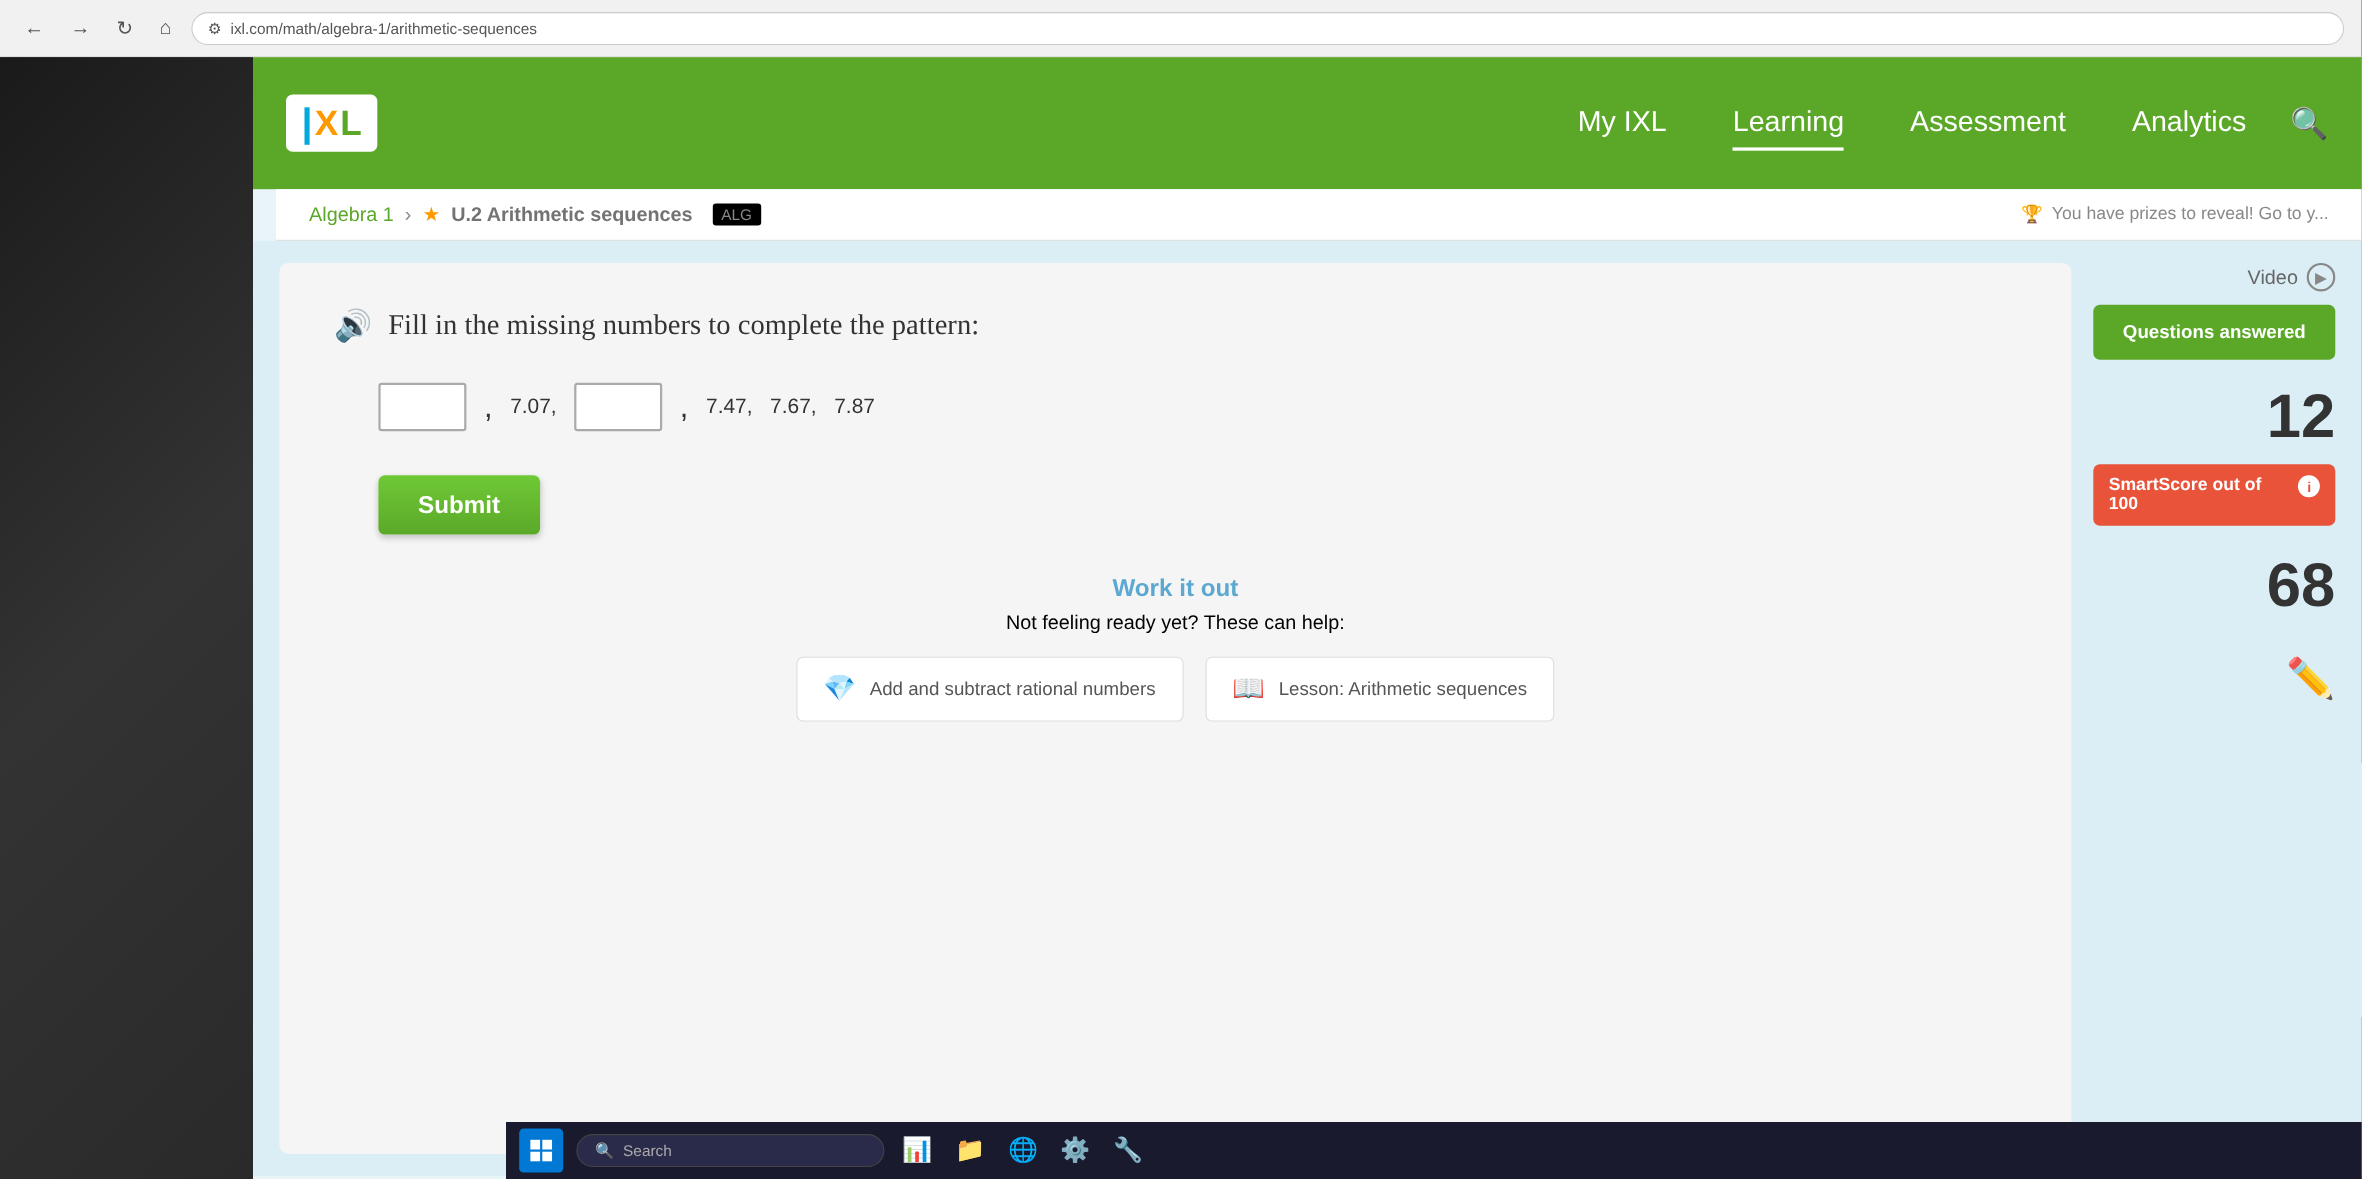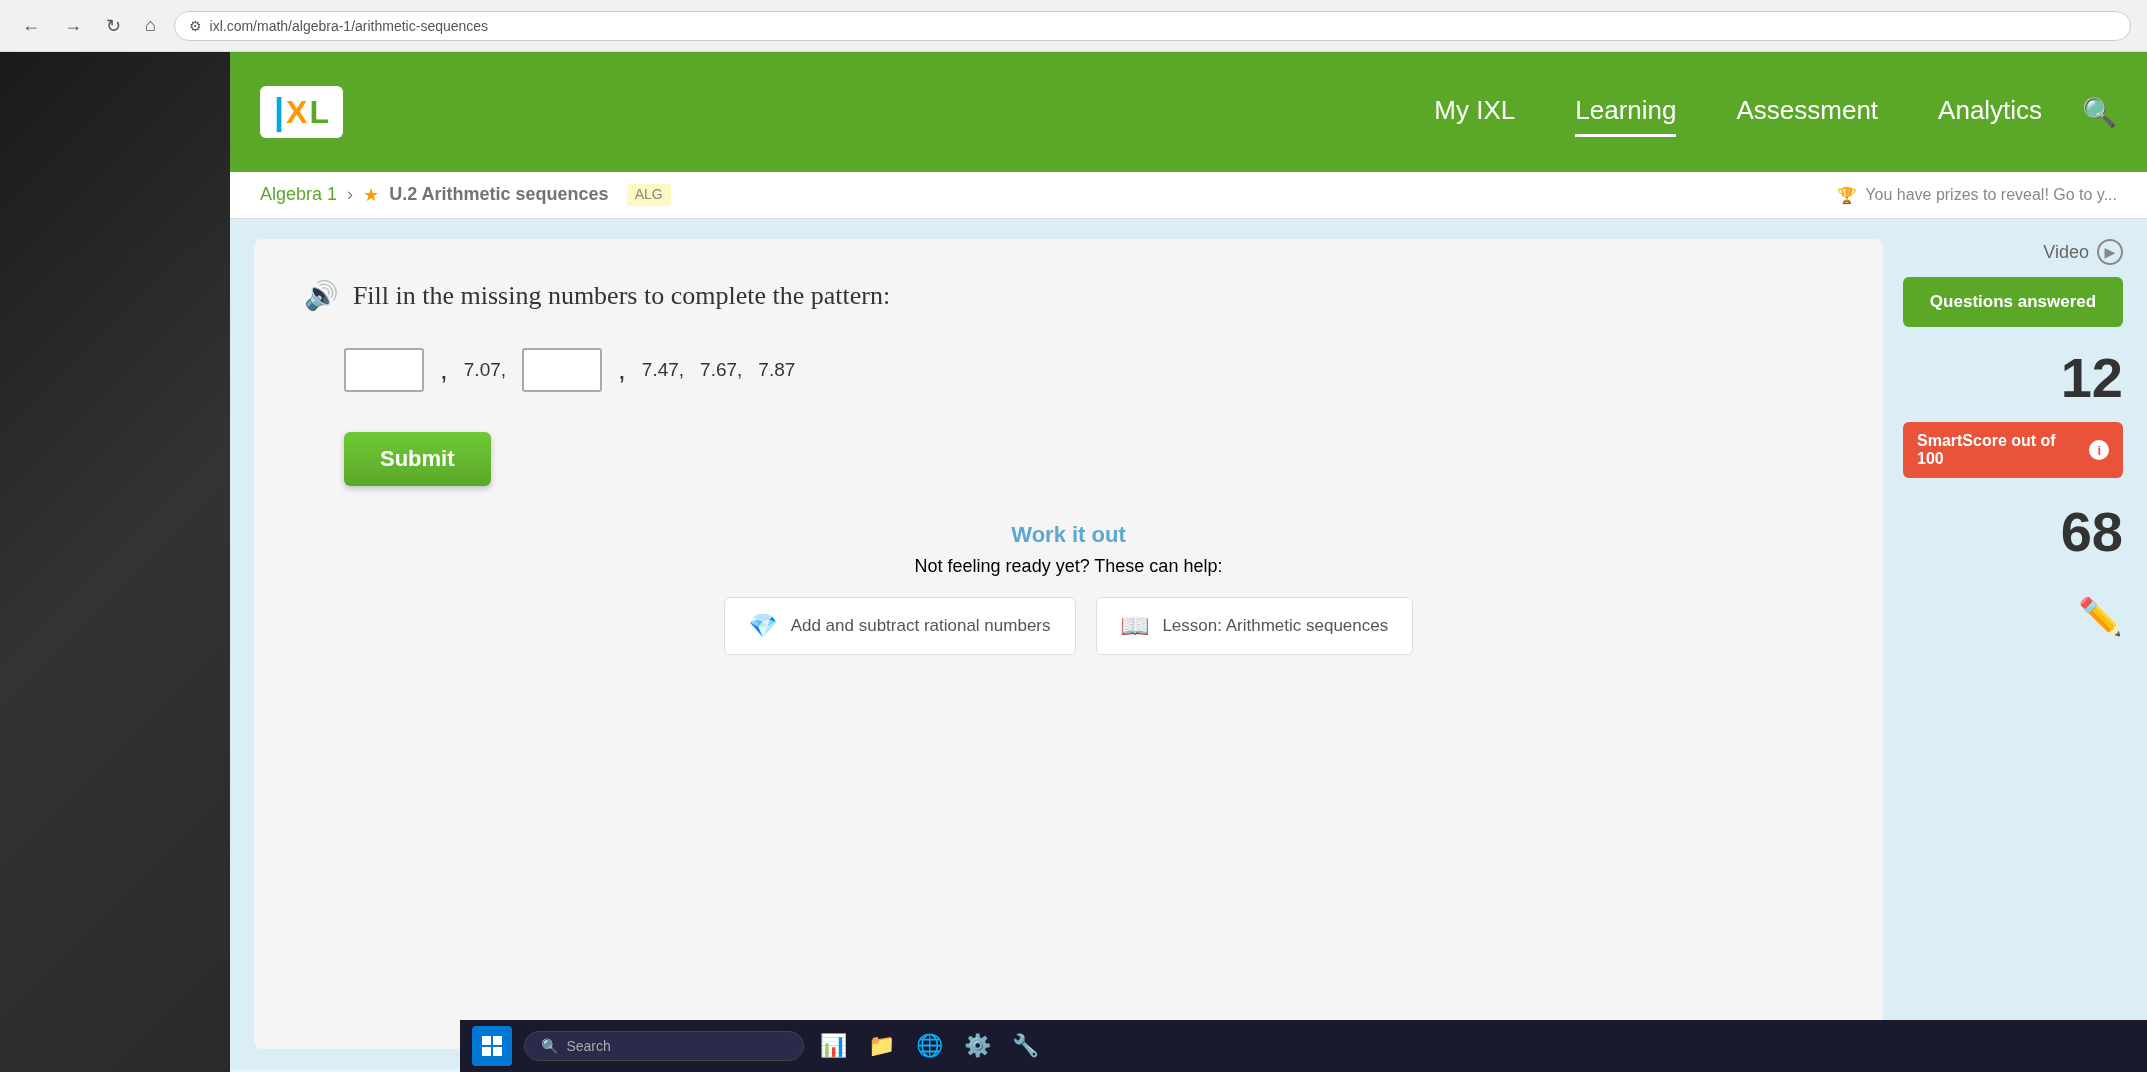--- a/index.html
+++ b/index.html
@@ -108,30 +108,32 @@
       color: white;
       font-size: 28px;
       cursor: pointer;
     }
 
     
     .breadcrumb-bar {
       background: white;
       padding: 12px 30px;
       display: flex;
+      align-items: center;
       gap: 10px;
       font-size: 18px;
       border-bottom: 1px solid #ddd;
+      margin-left: 21px;
     }
     .breadcrumb-link { color: #5ba829; cursor: pointer; text-decoration: none; }
     .breadcrumb-arrow { color: #888; }
     .breadcrumb-star { color: #f90; }
     .breadcrumb-current { color: #737373; font-weight: 600; }
     .breadcrumb-tag {
-      background: #fef9c3;
+      background: #000000;
       color: #888;
       font-size: 14px;
       padding: 2px 8px;
       border-radius: 3px;
       margin-left: 8px;
     }
     .prizes-banner {
       float: right;
       margin-left: auto;
       color: #888;
@@ -296,21 +298,21 @@
       margin-top: 6px;
     }
     .smartscore-card {
       background: #e8533a;
       border-radius: 6px;
       padding: 10px 14px;
       color: white;
       font-size: 16px;
       font-weight: 600;
       display: flex;
-      align-items: center;
+      align-items: flex-start;
       gap: 6px;
     }
     .smartscore-info {
       width: 20px;
       height: 20px;
       border-radius: 50%;
       background: white;
       color: #e8533a;
       font-size: 13px;
       display: flex;

